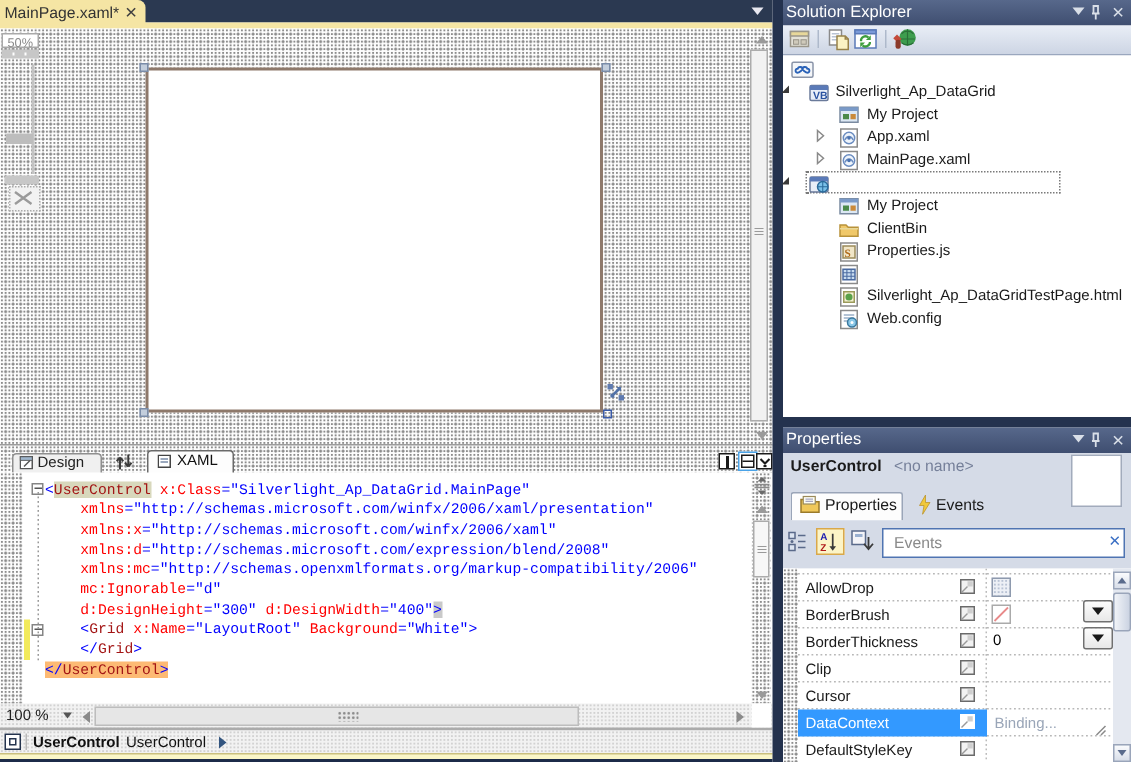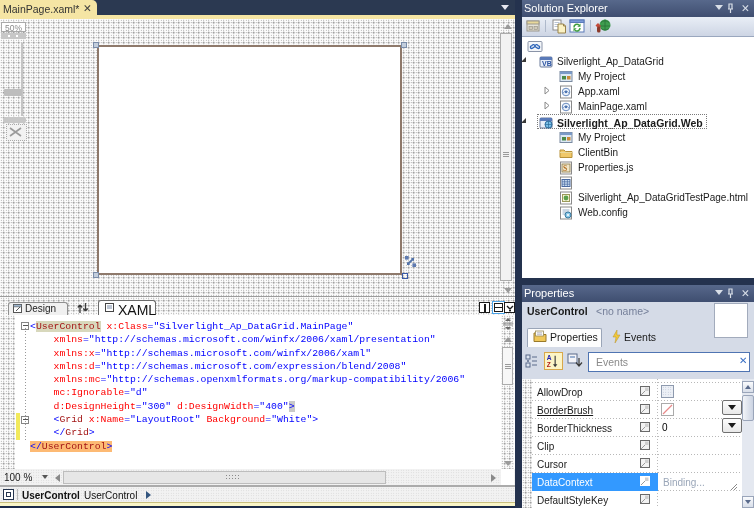--- a/index.html
+++ b/index.html
@@ -69,21 +69,21 @@
 <svg class="abs" style="left:76px;top:302px;" width="14" height="12" viewBox="0 0 14 12">
       <path d="M4 11 V3 M4 3 L1.8 5.5 M4 3 L6.2 5.5" stroke="#3a3a3a" stroke-width="1.3" fill="none"></path>
       <path d="M9.5 1 V9 M9.5 9 L7.3 6.5 M9.5 9 L11.7 6.5" stroke="#3a3a3a" stroke-width="1.3" fill="none"></path>
     </svg>
 
 <div class="abs" style="left:98px;top:300px;width:56px;height:15px;background:#FDFDFD;border:1px solid #6a6a6a;border-bottom:none;border-radius:3px 3px 0 0;"></div>
 <svg class="abs" style="left:105px;top:303px;" width="9" height="9" viewBox="0 0 9 9">
       <rect x="0.5" y="0.5" width="8" height="8" fill="#fff" stroke="#444"></rect>
       <path d="M2 3 h5 M2 5 h5" stroke="#7a8ca8" stroke-width="1"></path>
     </svg>
-<div class="abs ui" style="left:118px;top:302px;font-size:14px;color:#111;">XAML</div>
+<div class="abs ui" style="left:118px;top:302px;font-size:10px;color:#111;">XAML</div>
 
 <div class="abs" style="left:479px;top:302px;width:11px;height:11px;border:1.5px solid #1a1a1a;box-sizing:border-box;background:#fff;"></div>
 <div class="abs" style="left:483.5px;top:303.5px;width:2px;height:8px;background:#1a1a1a;"></div>
 <div class="abs" style="left:492px;top:301px;width:13px;height:13px;border:1.5px solid #4AA3E8;box-sizing:border-box;background:#fff;"></div>
 <div class="abs" style="left:494px;top:303px;width:9px;height:9px;border:1.5px solid #1a1a1a;box-sizing:border-box;"></div>
 <div class="abs" style="left:495px;top:306.5px;width:7px;height:1.5px;background:#1a1a1a;"></div>
 <div class="abs" style="left:504px;top:302px;width:11px;height:11px;border:1.5px solid #1a1a1a;box-sizing:border-box;background:#fff;"></div>
 <svg class="abs" style="left:506px;top:304px;" width="8" height="8" viewBox="0 0 8 8">
       <path d="M1 2 L4 5 L7 2" stroke="#1a1a1a" stroke-width="1.4" fill="none"></path>
       <rect x="3" y="6" width="2" height="1.4" fill="#1a1a1a"></rect>
@@ -229,21 +229,20 @@
 <div class="abs ui" style="left:578px;top:101px;">MainPage.xaml</div>
 
 <div class="abs" style="left:521px;top:118px;width:0;height:0;border-left:5px solid transparent;border-bottom:5px solid #3a3a3a;"></div>
 <div class="abs" style="left:537px;top:113.5px;width:170px;height:15px;border:1px dotted #7a7a7a;box-sizing:border-box;"></div>
 <svg class="abs" style="left:539px;top:116px;" width="14" height="13" viewBox="0 0 14 13">
       <rect x="1" y="2" width="12" height="10" rx="1" fill="#E8EEF8" stroke="#6a7a9a"></rect>
       <rect x="1" y="2" width="12" height="3" fill="#5a7ab8"></rect>
       <circle cx="9.5" cy="8.5" r="3.5" fill="#7ac0e8" stroke="#2a6a9a"></circle>
       <path d="M6 8.5 h7 M9.5 5 v7" stroke="#2a6a9a" stroke-width=".7"></path>
     </svg>
-<div class="abs ui b" style="left:557px;top:117px;font-size:10.5px;">Silverlight_Ap_DataGrid.Web</div>
 
 <svg class="abs" style="left:559px;top:131px;" width="14" height="13" viewBox="0 0 14 13">
       <rect x="1" y="1.5" width="12" height="10" fill="#DCE8F4" stroke="#7a8aa0"></rect>
       <rect x="1" y="1.5" width="12" height="2.5" fill="#7a9ac8"></rect>
       <rect x="3" y="6" width="4" height="3.5" fill="#4a8a4a"></rect>
       <rect x="8" y="6" width="3.5" height="3.5" fill="#ca8a3a"></rect>
     </svg>
 <div class="abs ui" style="left:578px;top:132px;">My Project</div>
 
 <svg class="abs" style="left:559px;top:147px;" width="14" height="12" viewBox="0 0 14 12">
@@ -334,21 +333,21 @@
 <div class="abs" style="left:532px;top:382px;width:210px;height:1px;background-image:linear-gradient(90deg,#B8B8B8 1px,transparent 1px);background-size:3px 1px;"></div>
 <div class="abs" style="left:532px;top:400px;width:210px;height:1px;background-image:linear-gradient(90deg,#B8B8B8 1px,transparent 1px);background-size:3px 1px;"></div>
 <div class="abs" style="left:532px;top:418px;width:210px;height:1px;background-image:linear-gradient(90deg,#B8B8B8 1px,transparent 1px);background-size:3px 1px;"></div>
 <div class="abs" style="left:532px;top:436px;width:210px;height:1px;background-image:linear-gradient(90deg,#B8B8B8 1px,transparent 1px);background-size:3px 1px;"></div>
 <div class="abs" style="left:532px;top:454px;width:210px;height:1px;background-image:linear-gradient(90deg,#B8B8B8 1px,transparent 1px);background-size:3px 1px;"></div>
 <div class="abs" style="left:532px;top:472px;width:210px;height:1px;background-image:linear-gradient(90deg,#B8B8B8 1px,transparent 1px);background-size:3px 1px;"></div>
 <div class="abs" style="left:532px;top:490px;width:210px;height:1px;background-image:linear-gradient(90deg,#B8B8B8 1px,transparent 1px);background-size:3px 1px;"></div>
 <div class="abs" style="left:657px;top:379px;width:1px;height:129px;background-image:linear-gradient(#BBB 1px,transparent 1px);background-size:1px 3px;"></div>
 
 <div class="abs ui" style="left:537px;top:387px;">AllowDrop</div>
-<div class="abs ui" style="left:537px;top:405px;text-decoration:underline;">BorderBrush</div>
+<div class="abs ui" style="left:537px;top:405px;">BorderBrush</div>
 <div class="abs ui" style="left:537px;top:423px;">BorderThickness</div>
 <div class="abs ui" style="left:537px;top:441px;">Clip</div>
 <div class="abs ui" style="left:537px;top:459px;">Cursor</div>
 <div class="abs" style="left:532px;top:473px;width:126px;height:18px;background:#3399FF;"></div>
 <div class="abs ui" style="left:537px;top:477px;color:#fff;">DataContext</div>
 <div class="abs ui" style="left:537px;top:495px;">DefaultStyleKey</div>
 
 <svg class="abs" style="left:640px;top:386px;" width="10" height="10" viewBox="0 0 10 10">
       <rect x="0.5" y="0.5" width="9" height="9" fill="#F2F2F2" stroke="#6a6a6a"></rect>
       <path d="M1 9 L5 5" stroke="#9a9a9a"></path>

